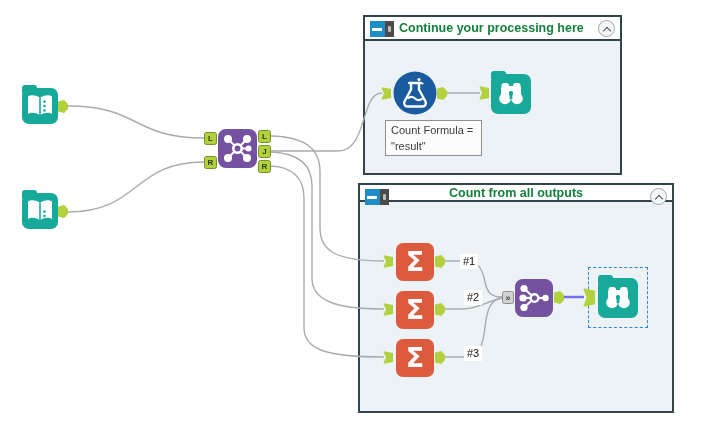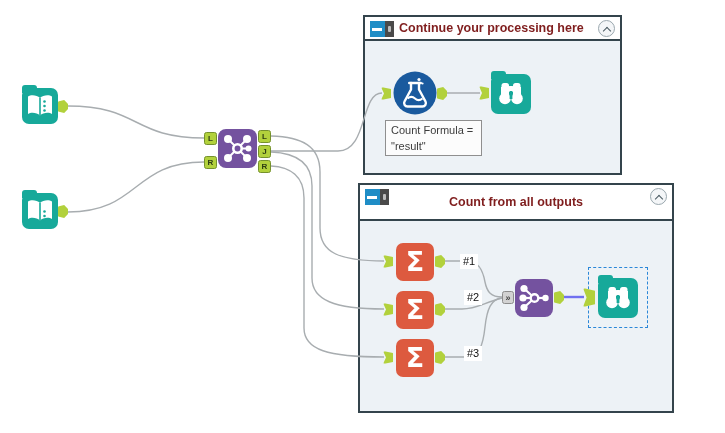--- a/index.html
+++ b/index.html
@@ -3,26 +3,26 @@
 <meta charset="utf-8">
 <style>
   html,body{margin:0;padding:0;}
   body{
     width:725px;height:433px;position:relative;background:#ffffff;
     font-family:"Liberation Sans",sans-serif;overflow:hidden;
   }
   
   .tc{position:absolute;border:2px solid #34444c;background:#edf2f6;z-index:1;box-sizing:border-box;}
   .tc-header{position:relative;background:#ffffff;border-bottom:2px solid #34444c;display:flex;align-items:center;box-sizing:border-box;}
-  .tc-title{font-size:12.5px;font-weight:bold;color:#7f1d1d;white-space:nowrap;}
+  .tc-title{font-size:12.5px;font-weight:bold;color:#15803d;white-space:nowrap;}
   #container1{left:363px;top:15px;width:259px;height:160px;}
   #container1 .tc-header{height:24px;}
   #container1 .tc-title{margin-left:34px;}
   #container2{left:358px;top:183px;width:316px;height:230px;}
-  #container2 .tc-header{height:36px;}
+  #container2 .tc-header{height:17px;}
   #container2 .tc-title{position:absolute;left:0;right:0;text-align:center;}
   
   .toggle{position:absolute;left:5px;top:4px;width:24px;height:16px;display:flex;}
   .toggle .track{width:15px;height:16px;background:#1f8dc6;position:relative;}
   .toggle .track::after{content:"";position:absolute;left:2px;top:7px;width:10px;height:2.5px;background:#fff;}
   .toggle .knob{width:9px;height:16px;background:#4a4a4a;position:relative;}
   .toggle .knob::after{content:"";position:absolute;left:3px;top:5px;width:3px;height:6px;background:#bdbdbd;border-radius:1px;}
   
   .collapse-btn{position:absolute;top:3px;width:17px;height:17px;border:1px solid #9aa7ae;border-radius:50%;background:#f4f6f8;box-sizing:border-box;}
   .collapse-btn .chev{position:absolute;left:5px;top:7px;width:5px;height:5px;border-top:1.6px solid #4a5a62;border-left:1.6px solid #4a5a62;transform:rotate(45deg);}

